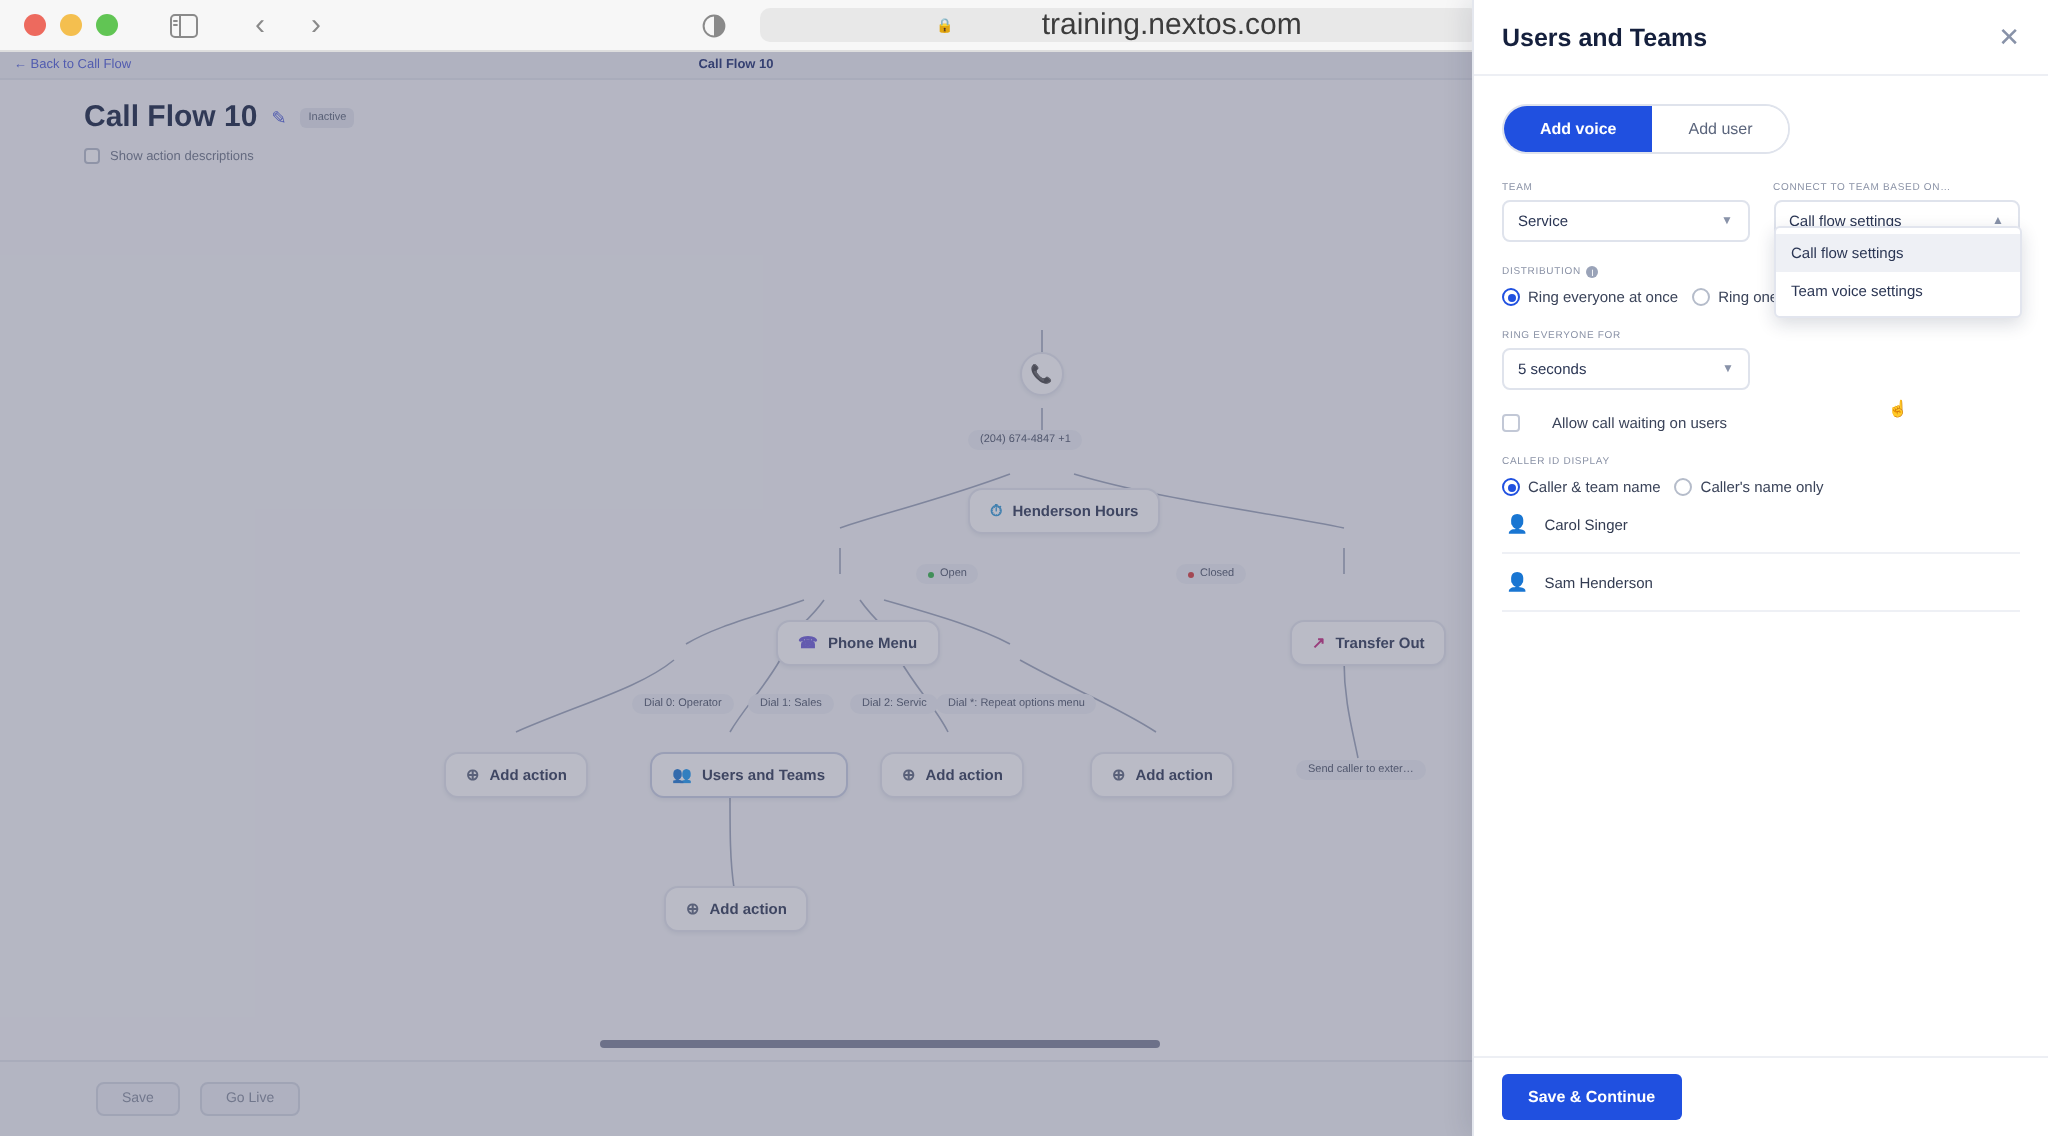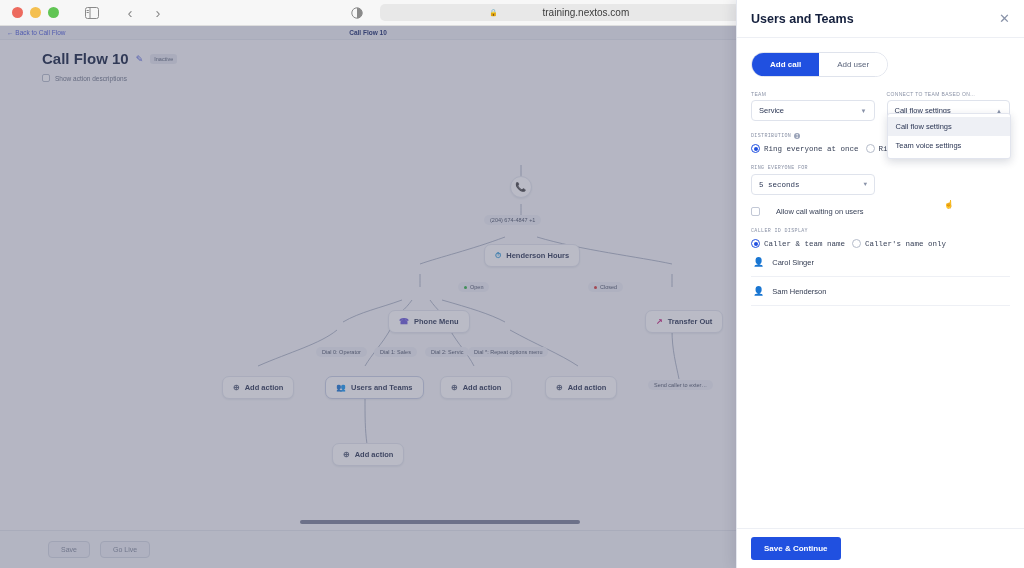--- a/index.html
+++ b/index.html
@@ -28,21 +28,21 @@
   .sidebar-toggle { margin-left: 22px; }
   .nav-arrows { display: flex; gap: 6px; margin-left: 16px; }
   .nav-arrows .chrome-icon { font-size: 15px; }
   .contrast-icon { margin-left: auto; }
   .urlbar {
     width: 360px; height: 17px; background: #e8e8e8; border-radius: 5px;
     margin-left: 12px; display: flex; align-items: center;
     justify-content: center; position: relative;
   }
   .urlbar .lock { font-size: 7px; color: #6a6a6a; margin-right: 4px; }
-  .urlbar .url-text { font-size: 10px; color: #3c3c3c; padding-left: 40px; }
+  .urlbar .url-text { font-size: 15px; color: #3c3c3c; padding-left: 40px; }
   .urlbar .reload {
     position: absolute; right: -22px; font-size: 11px; color: #8a8a8a;
   }
   .right-icons { margin-left: auto; display: flex; gap: 14px; padding-right: 14px; }
 
   
   .app-area {
     position: absolute; top: 26px; left: 0; width: 736px; height: 542px;
     background: #f6f7fa; overflow: hidden;
   }
@@ -162,21 +162,21 @@
 
   .dropdown {
     position: absolute; top: 22px; left: 0; width: 124px; background: #fff;
     border: 1px solid #e2e5ee; border-radius: 3px;
     box-shadow: 0 3px 9px rgba(20,30,60,.16); z-index: 30; padding: 3px 0;
   }
   .dd-item { font-size: 7.5px; color: #2b3654; padding: 5px 8px; }
   .dd-item.hl { background: #eef0f5; }
   .cursor-ico { position: absolute; left: 207px; top: 162px; font-size: 8px; color: #333; z-index: 40; }
 
-  .block { margin-top: 12px; font-family: Liberation Mono, monospace; }
+  .block { margin-top: 12px; }
   .radios { display: flex; align-items: center; gap: 7px; margin-top: 5px; }
   .radio { display: flex; align-items: center; gap: 4px; }
   .rdot {
     width: 9px; height: 9px; border-radius: 50%; border: 1px solid #b5bcca;
     background: #fff; display: inline-flex; align-items: center; justify-content: center;
   }
   .rdot.sel { border: 1px solid #2050e0; }
   .rdot.sel::after { content: ""; width: 4px; height: 4px; border-radius: 50%; background: #2050e0; }
   .radio span { font-size: 7.5px; color: #3a4359; white-space: nowrap; }
 
@@ -364,21 +364,21 @@
   <div class="dim-overlay"></div>
 
   <div class="panel">
     <div class="panel-head">
       <span class="panel-title">Users and Teams</span>
       <span class="close-x">✕</span>
     </div>
 
     <div class="panel-body">
       <div class="seg">
-        <div class="on">Add call</div>
+        <div class="on">Add voice</div>
         <div>Add user</div>
       </div>
 
       <div class="row2">
         <div class="col">
           <div class="fieldlabel">Team</div>
           <div class="select">
             <span>Service</span>
             <span class="caret">▼</span>
           </div>

